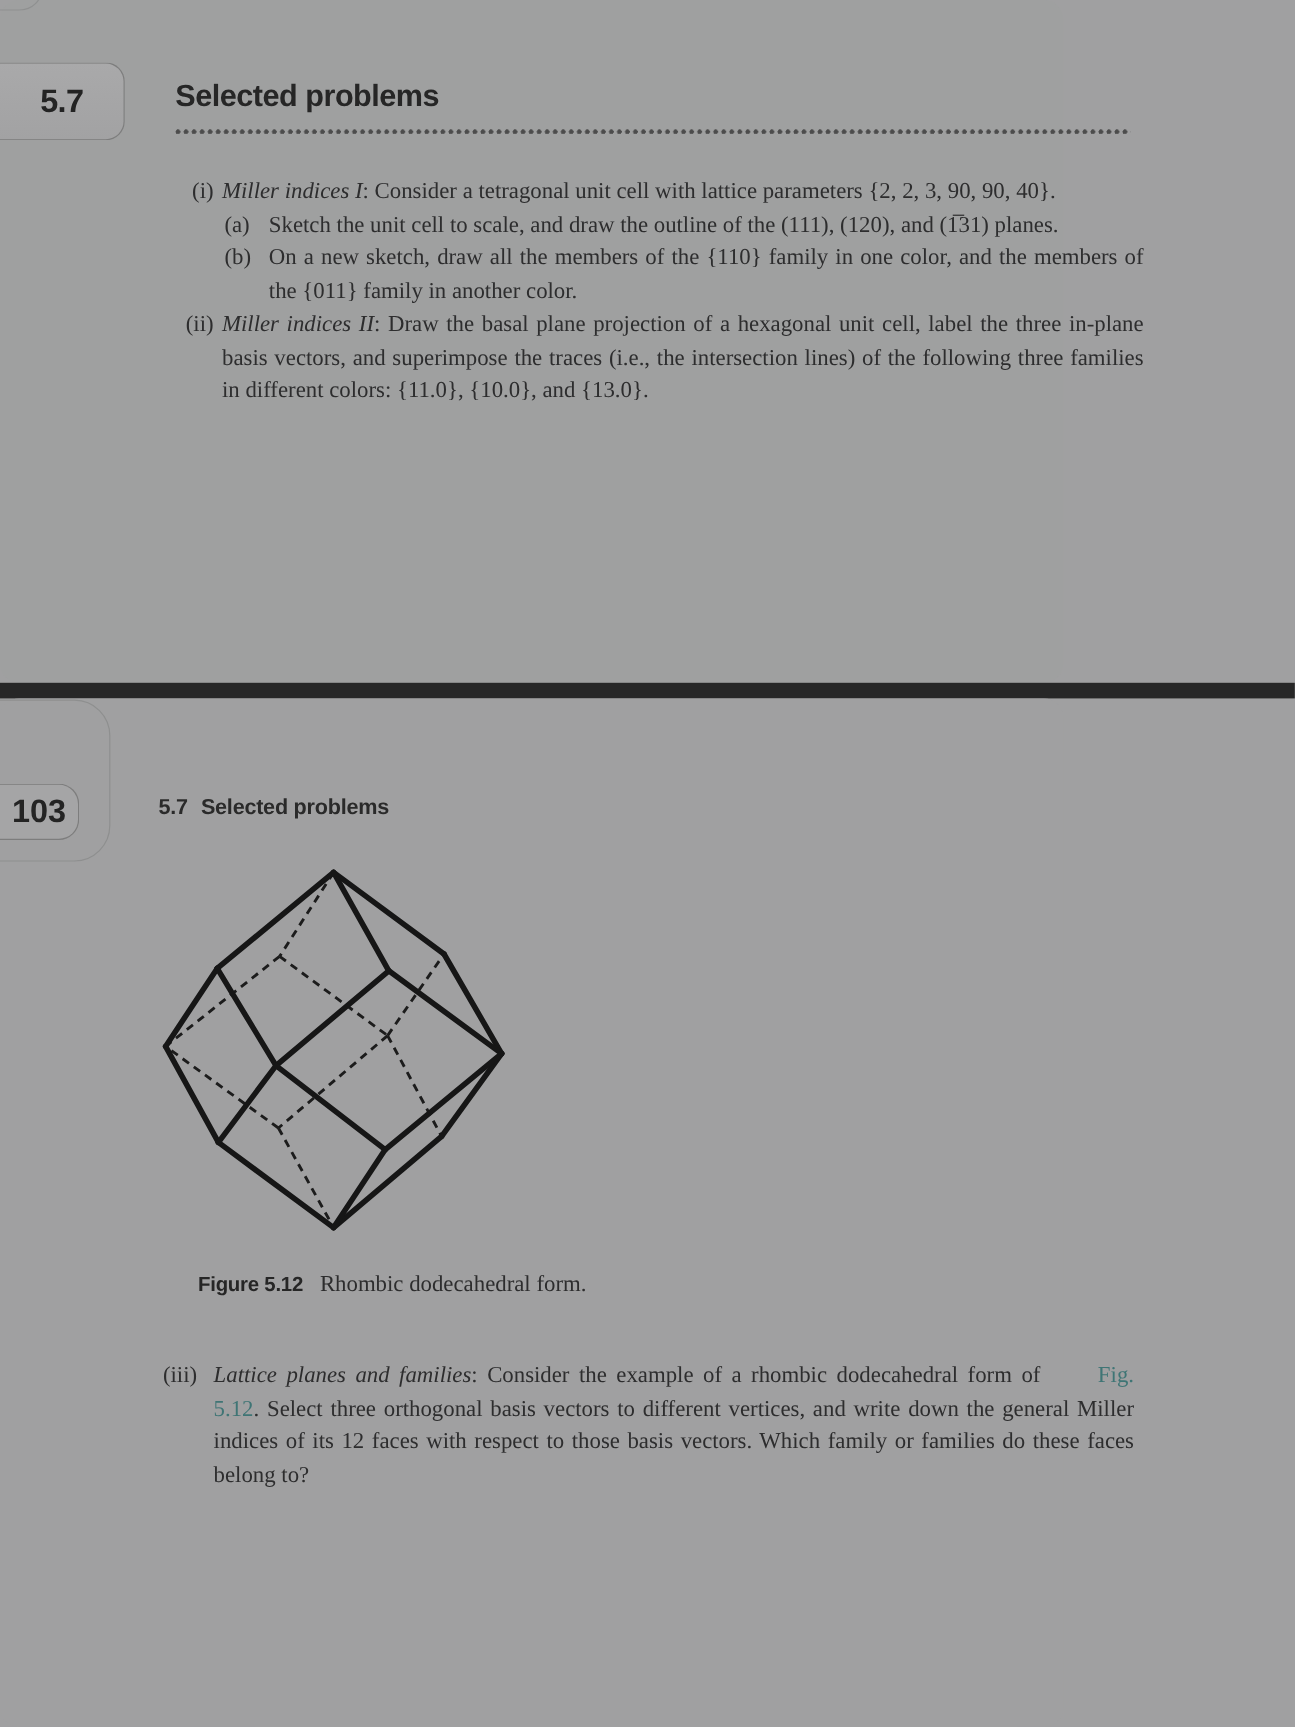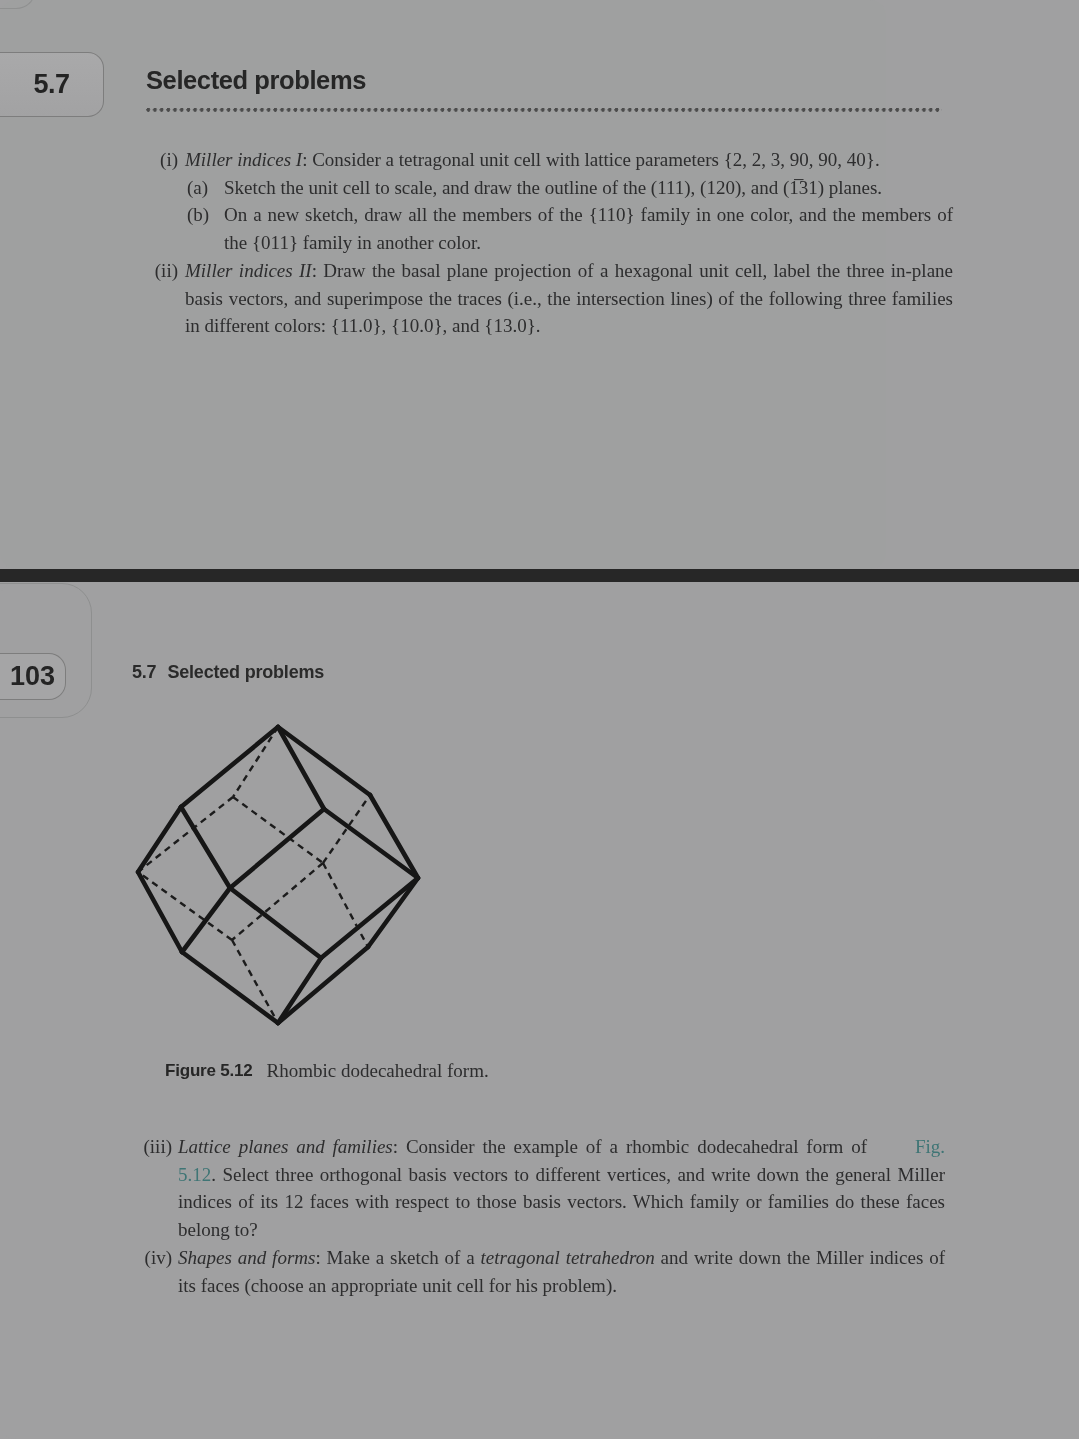--- a/index.html
+++ b/index.html
@@ -49,21 +49,21 @@
     list-style:none;margin:0;padding:0;position:absolute;
     font-size:19px;line-height:27.7px;color:#2d2d2e;
   }
   ol.problems.p1{left:140px;top:146px;width:813px;}
   ol.problems.p2{left:128px;top:551px;width:817px;}
   ol.problems li{position:relative;text-align:justify;hyphens:none;}
   ol.problems.p1 > li{padding-left:45px;}
   ol.problems.p2 > li{padding-left:50px;}
   .marker{position:absolute;left:0;top:0;text-align:right;}
   ol.problems.p1 .marker{width:38px;}
-  ol.problems.p2 .marker{width:44px;}
+  ol.problems.p2 .marker{width:44px;text-align:center;}
   ol.subs{list-style:none;margin:0 0 0 39px;padding:0;}
   ol.subs > li{padding-left:0;}
   .marker2{position:absolute;left:-37px;top:0;width:34px;text-align:left;}
   em{font-style:italic;}
   .figlink{color:#3f7575;text-decoration:none;cursor:pointer;margin-left:40px;}
 
   
   .bigtab{
     position:absolute;left:-30px;top:1px;width:120px;height:133px;
     border:1px solid #8e8f8f;border-radius:30px;background:transparent;
@@ -172,18 +172,14 @@
   <p class="caption">
     <b>Figure 5.12</b>
     <span>Rhombic dodecahedral form.</span>
   </p>
 
   <ol class="problems p2">
     <li>
       <span class="marker">(iii)</span>
       <span class="pt"><em>Lattice planes and families</em><span>: Consider the example of a rhombic dodecahedral form of </span><a class="figlink">Fig. 5.12</a><span>. Select three orthogonal basis vectors to different vertices, and write down the general Miller indices of its 12 faces with respect to those basis vectors. Which family or families do these faces belong to?</span></span>
     </li>
-    <li>
-      <span class="marker">(iv)</span>
-      <span class="pt"><em>Shapes and forms</em><span>: Make a sketch of a </span><em>tetragonal tetrahedron</em><span> and write down the Miller indices of its faces (choose an appropriate unit cell for his problem).</span></span>
-    </li>
   </ol>
 </div>
 
 </body></html>

